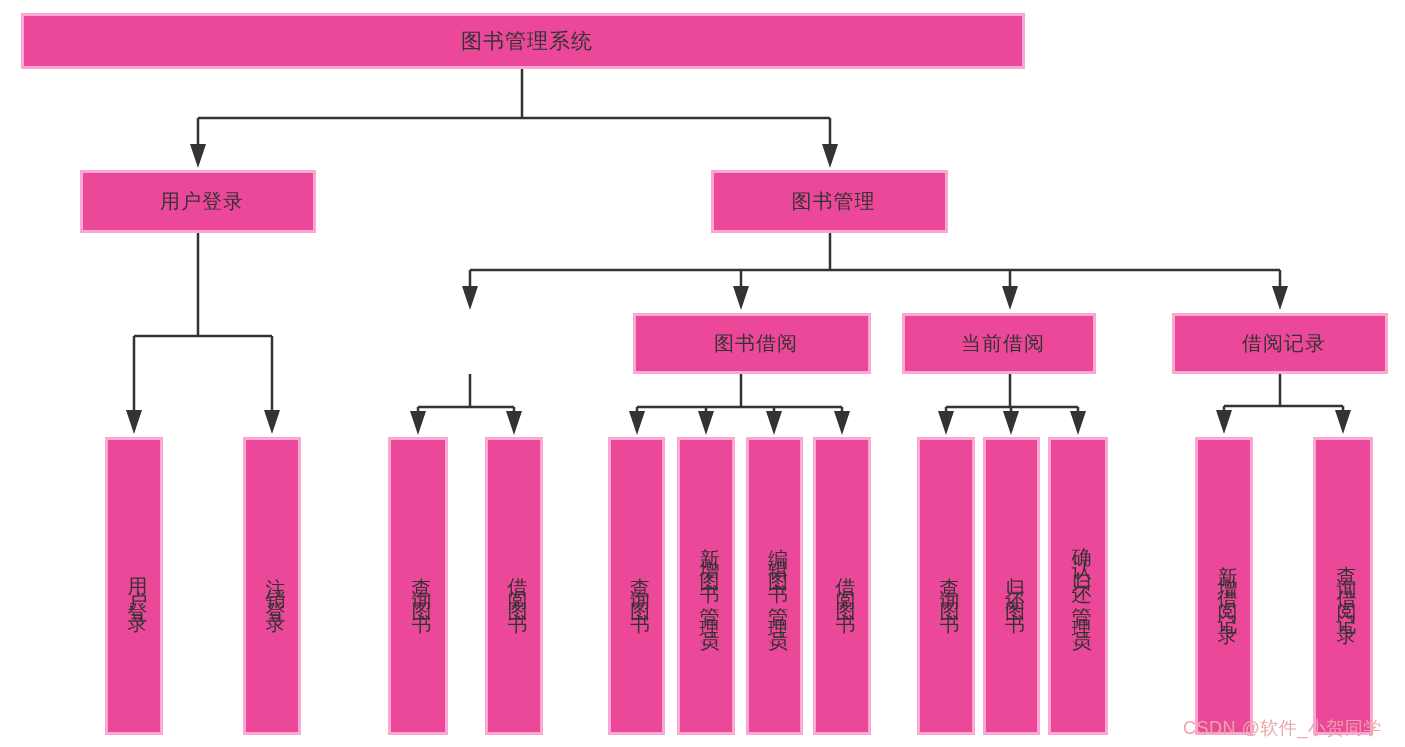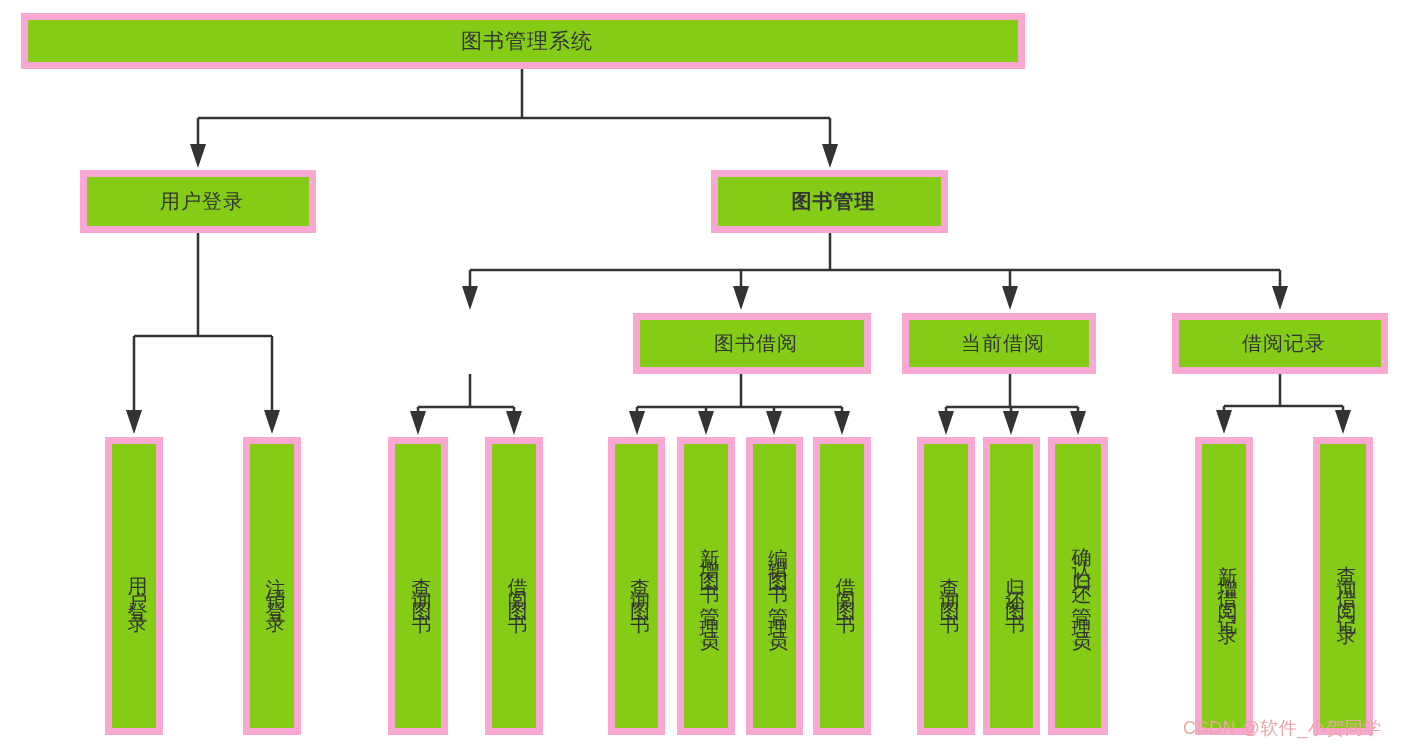--- a/index.html
+++ b/index.html
@@ -3,21 +3,21 @@
 <meta charset="utf-8">
 <style>
   html,body{margin:0;padding:0;background:#ffffff;}
   body{
     width:1405px;height:747px;position:relative;overflow:hidden;
     font-family:"Liberation Sans","DejaVu Sans",sans-serif;color:#333333;
   }
   .stage{position:absolute;left:0;top:0;width:1405px;height:747px;}
   svg.connectors{position:absolute;left:0;top:0;pointer-events:none;}
   .node{
-    position:absolute;box-sizing:border-box;border:7px solid #f9a8d4;background:#84cc16;
+    position:absolute;box-sizing:border-box;border:3px solid #f9a8d4;background:#ec4899;
     display:flex;align-items:center;justify-content:center;
     font-size:20px;letter-spacing:1px;color:#333333;white-space:nowrap;padding-left:8px;
   }
   .node.root{font-size:21px;}
   .leaf span{
     writing-mode:vertical-rl;text-orientation:mixed;
     font-size:20px;letter-spacing:12px;line-height:1.1;
   }
   .watermark{
     position:absolute;left:1183px;top:716px;font-size:18px;
@@ -69,21 +69,21 @@
     </g>
   </svg>
 
   <div class="node root" style="left:21px;top:13px;width:1004px;height:56px;">
     <span>图书管理系统</span>
   </div>
 
   <div class="node" style="left:80px;top:170px;width:236px;height:63px;">
     <span>用户登录</span>
   </div>
-  <div class="node" style="left:711px;top:170px;width:237px;height:63px;font-weight:bold;">
+  <div class="node" style="left:711px;top:170px;width:237px;height:63px;">
     <span>图书管理</span>
   </div>
 
   <div class="node" style="left:633px;top:313px;width:238px;height:61px;">
     <span>图书借阅</span>
   </div>
   <div class="node" style="left:902px;top:313px;width:194px;height:61px;">
     <span>当前借阅</span>
   </div>
   <div class="node" style="left:1172px;top:313px;width:216px;height:61px;justify-content:center;">

